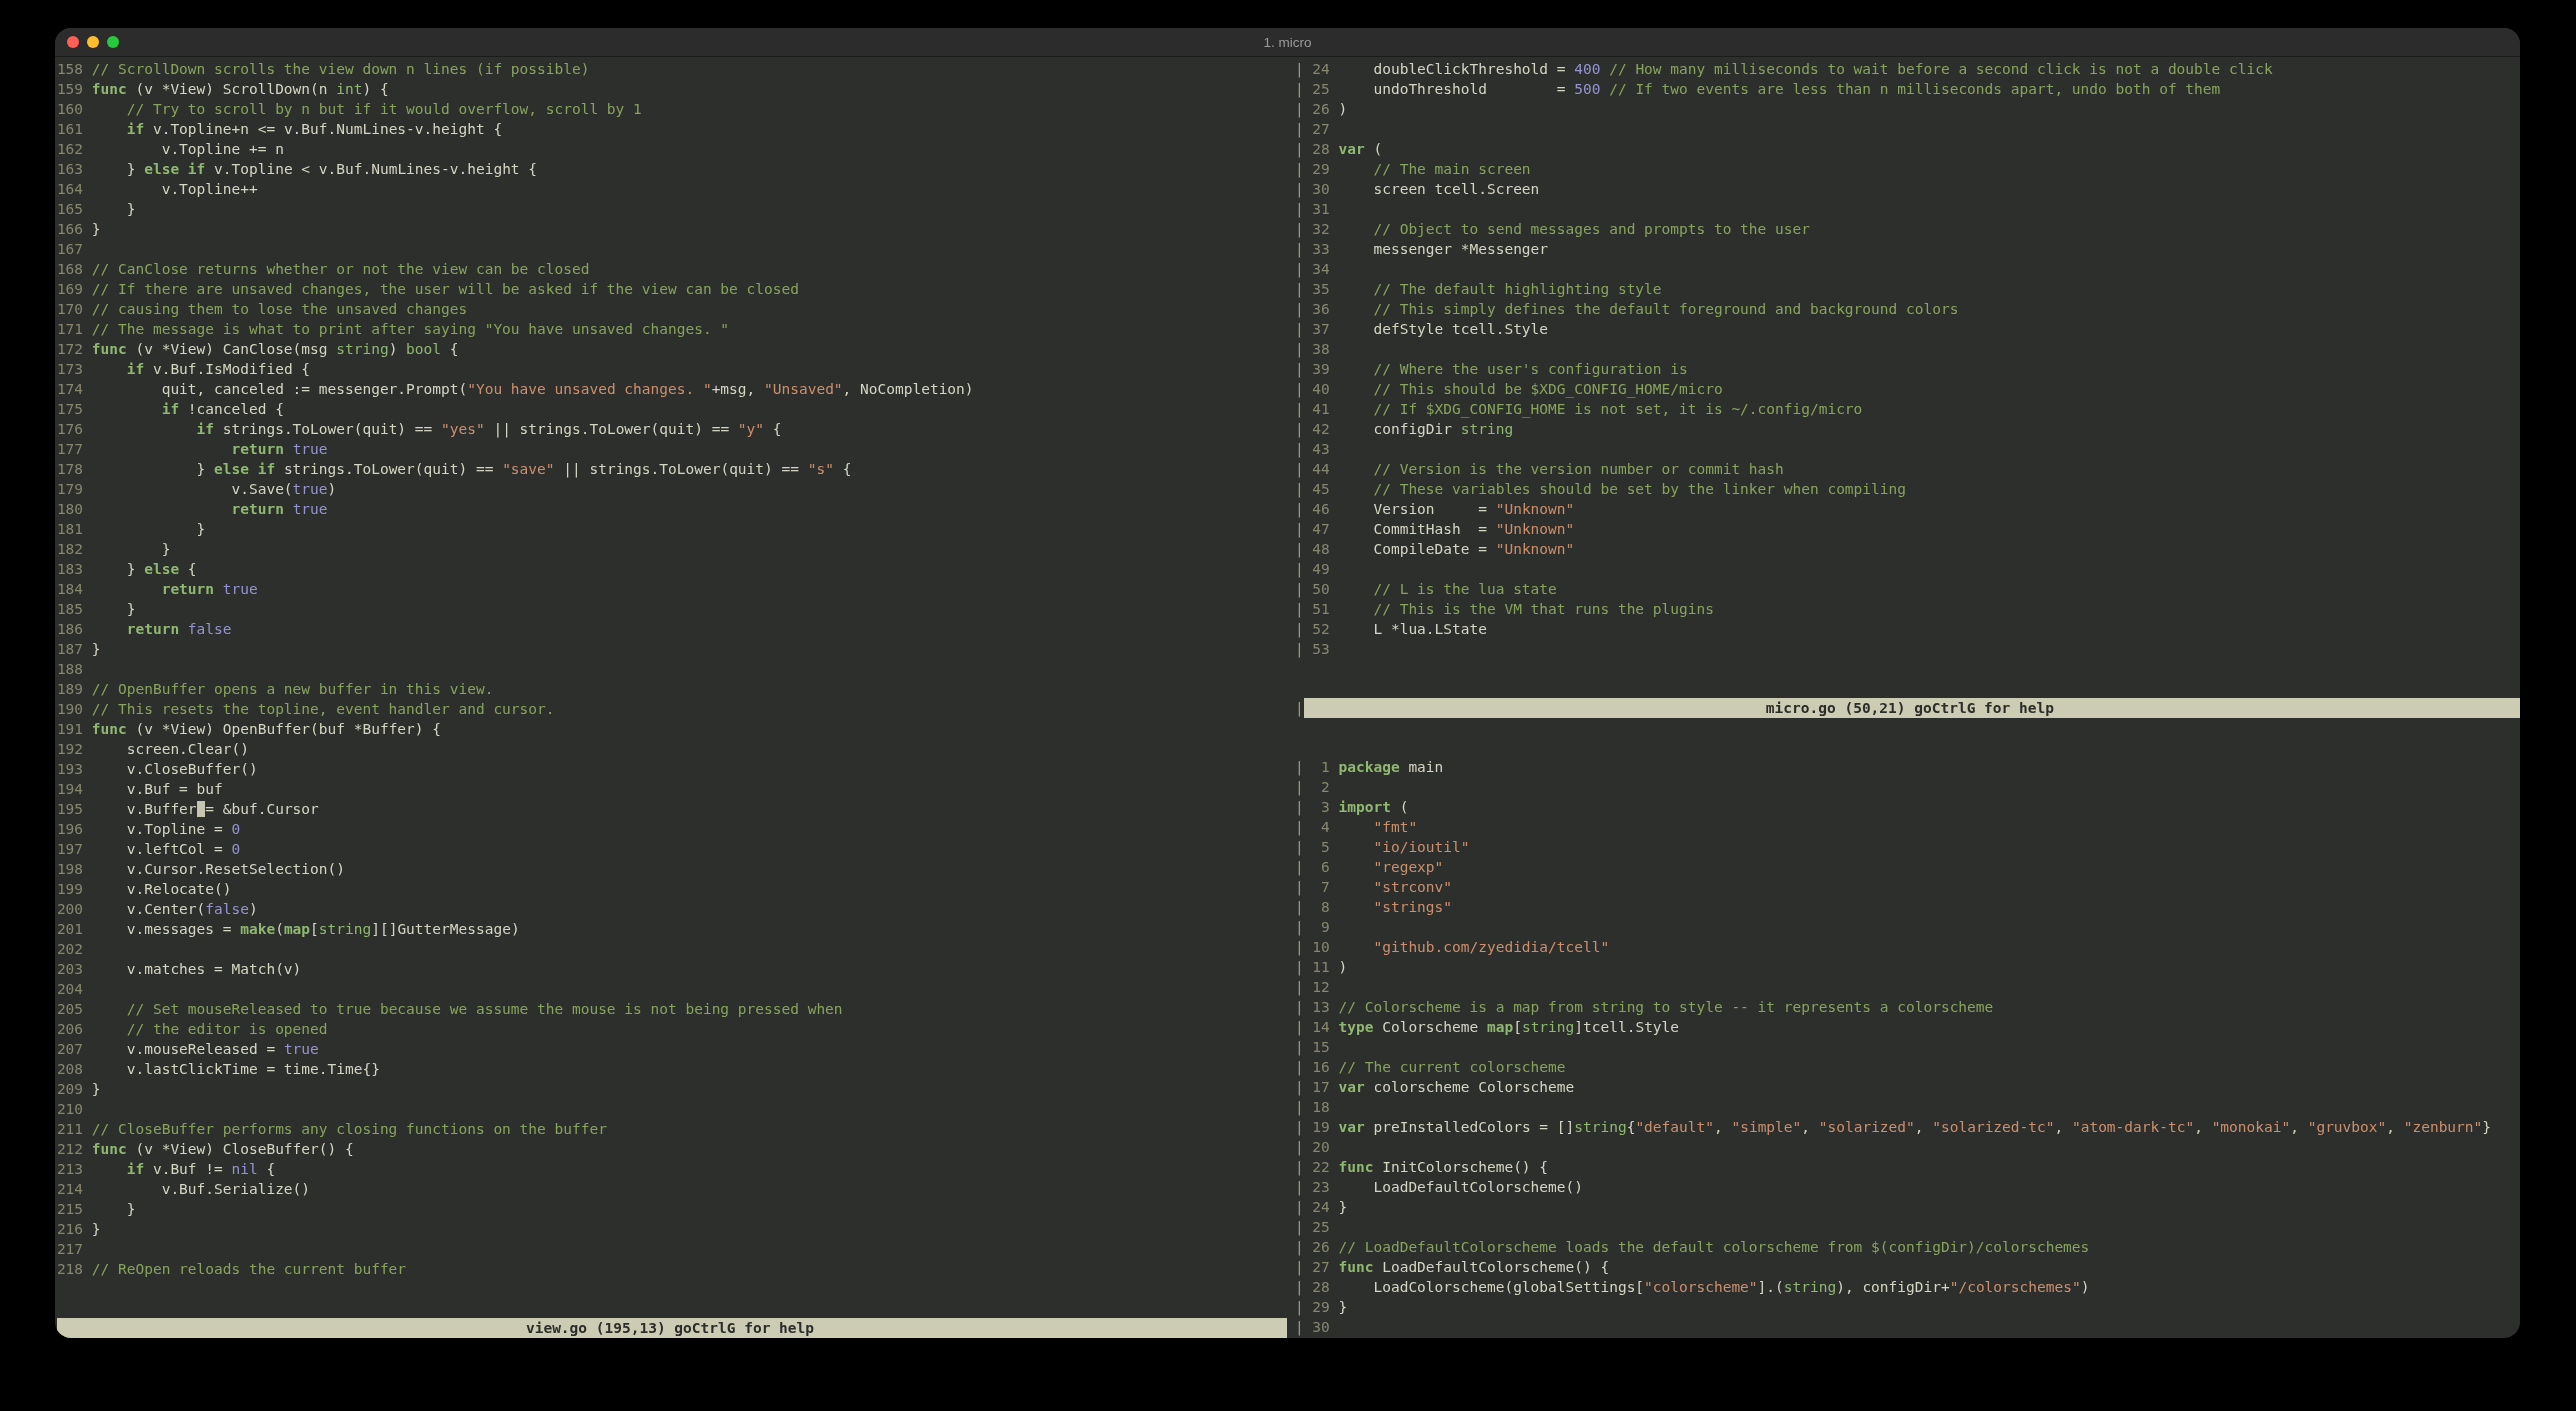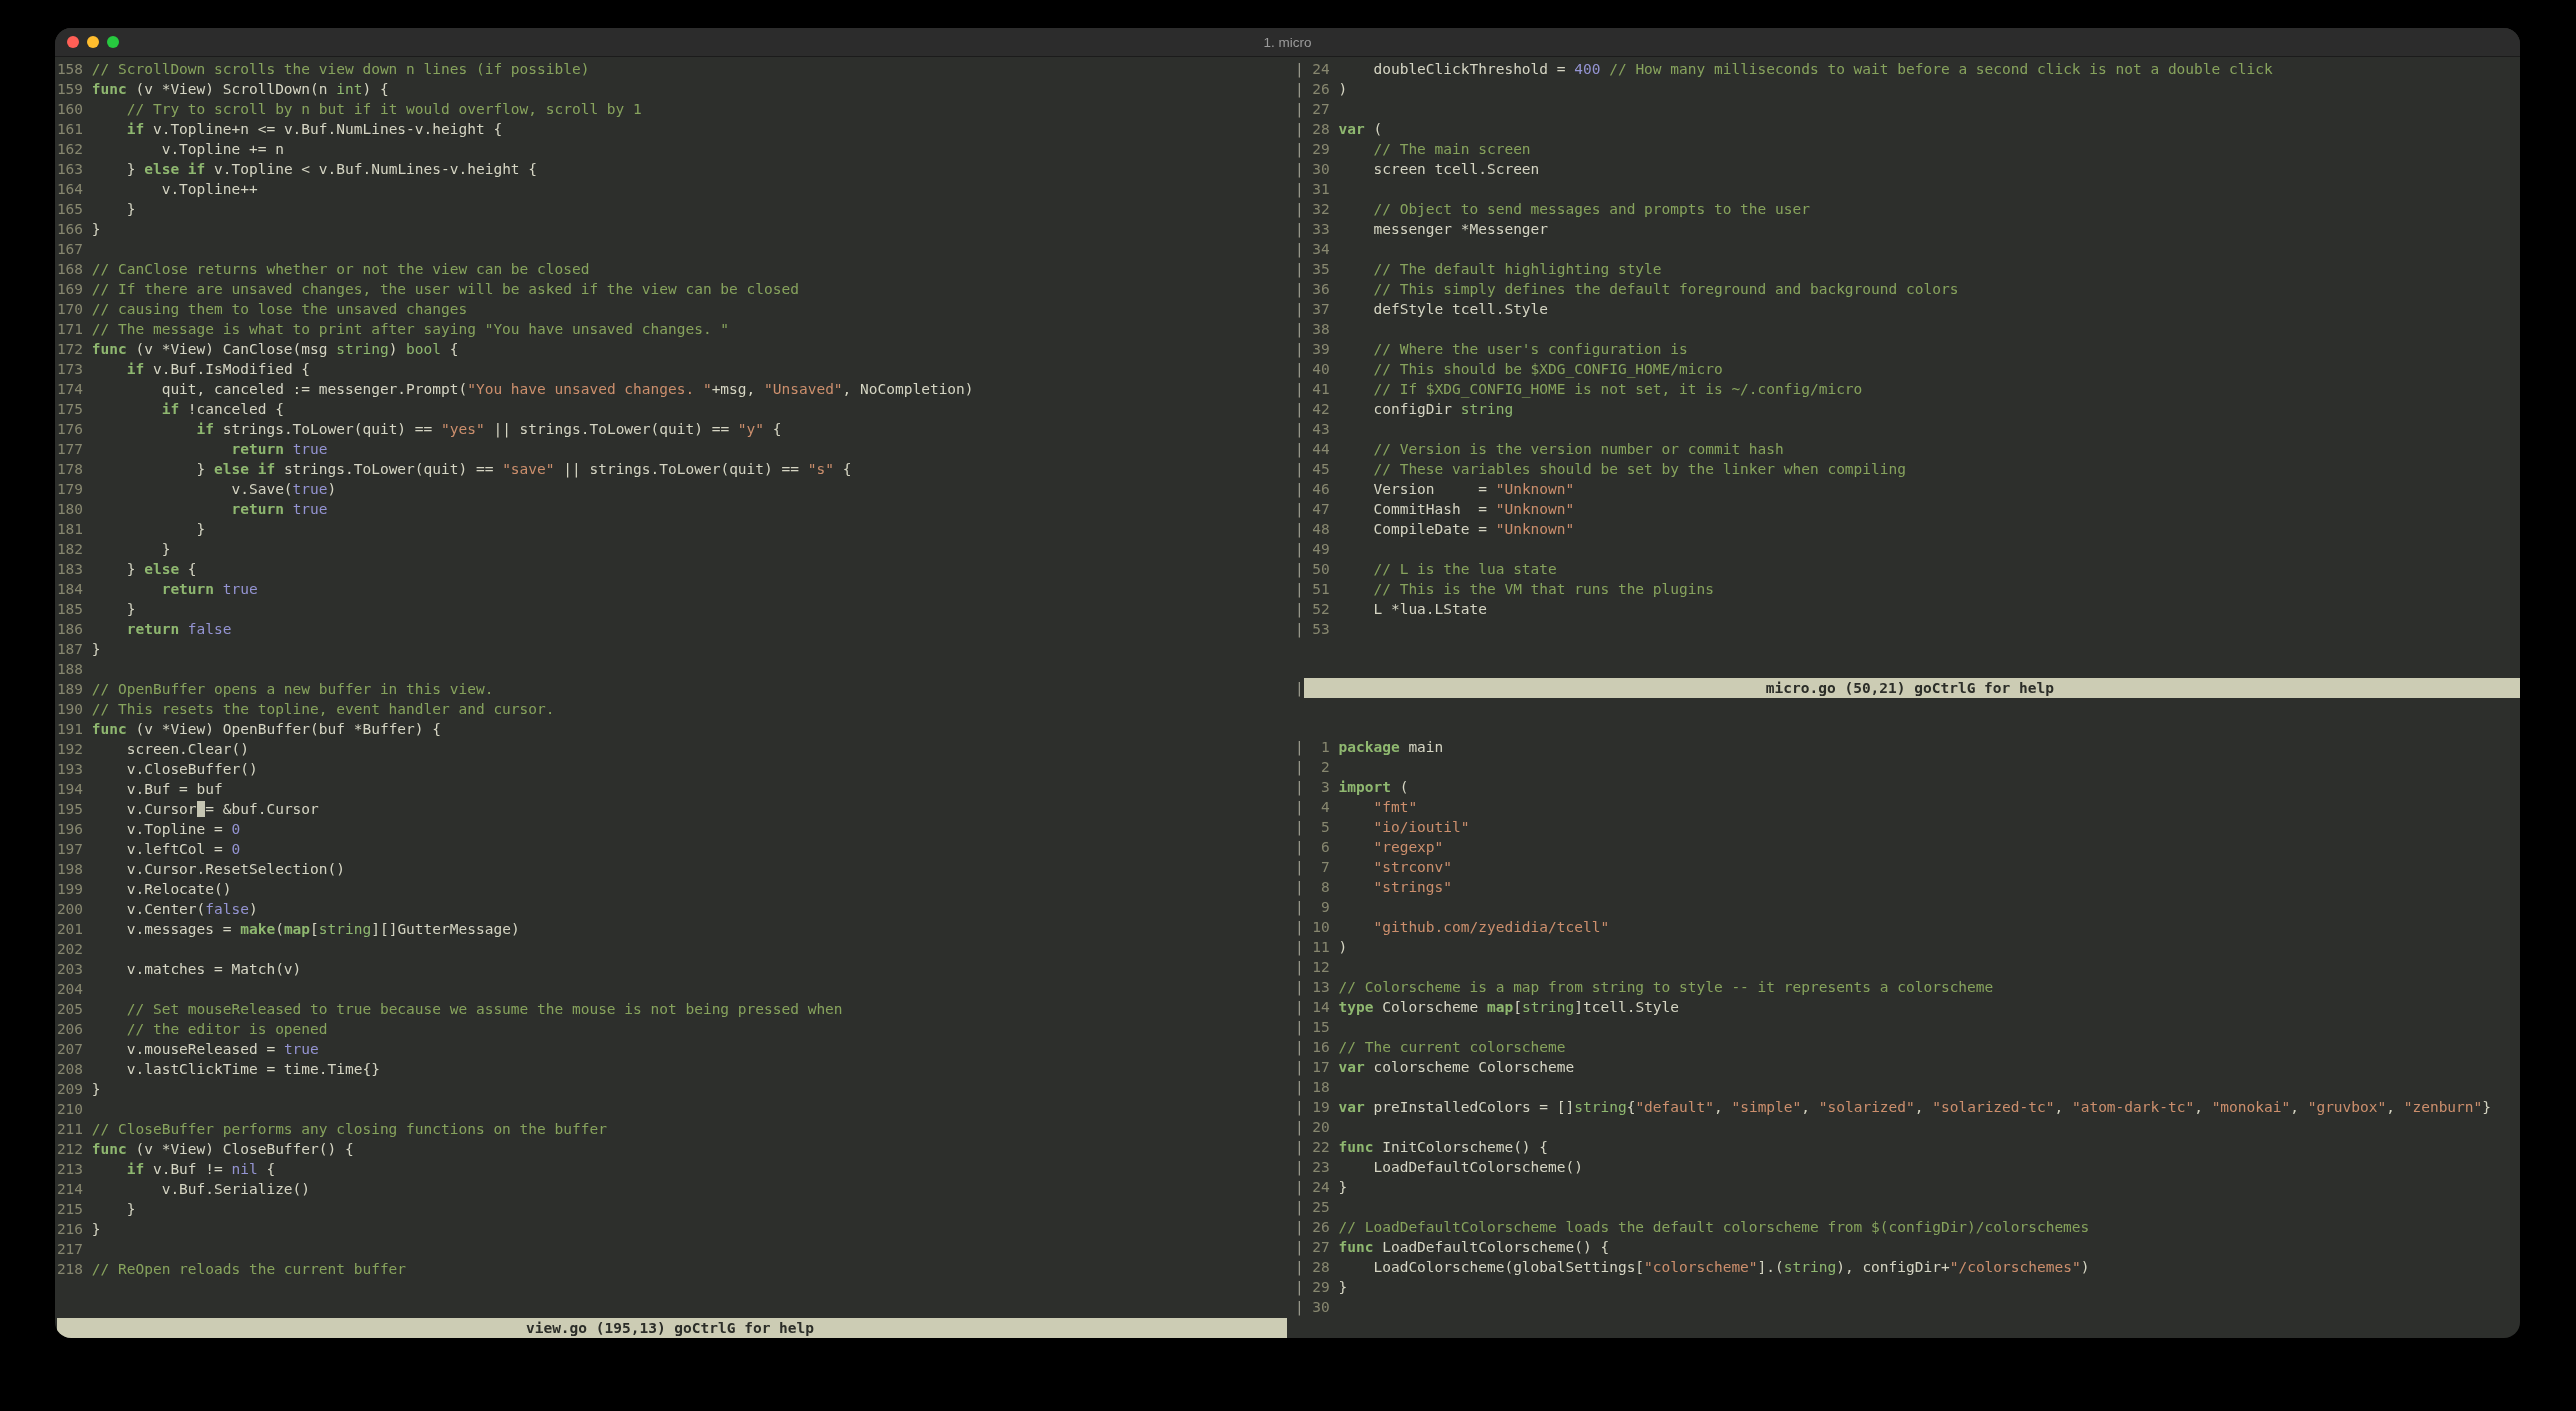--- a/index.html
+++ b/index.html
@@ -117,21 +117,21 @@
             <div class="row"><span class="gutter">185 </span><span class="tok-p">    }</span></div>
             <div class="row"><span class="gutter">186 </span><span class="tok-p">    </span><span class="tok-k">return</span><span class="tok-p"> </span><span class="tok-n">false</span></div>
             <div class="row"><span class="gutter">187 </span><span class="tok-p">}</span></div>
             <div class="row"><span class="gutter">188 </span></div>
             <div class="row"><span class="gutter">189 </span><span class="tok-c">// OpenBuffer opens a new buffer in this view.</span></div>
             <div class="row"><span class="gutter">190 </span><span class="tok-c">// This resets the topline, event handler and cursor.</span></div>
             <div class="row"><span class="gutter">191 </span><span class="tok-k">func</span><span class="tok-p"> (v *View) OpenBuffer(buf *Buffer) {</span></div>
             <div class="row"><span class="gutter">192 </span><span class="tok-p">    screen.Clear()</span></div>
             <div class="row"><span class="gutter">193 </span><span class="tok-p">    v.CloseBuffer()</span></div>
             <div class="row"><span class="gutter">194 </span><span class="tok-p">    v.Buf = buf</span></div>
-            <div class="row"><span class="gutter">195 </span><span class="tok-p">    v.Cursor</span><span class="tok-x"> </span><span class="tok-p">= &amp;buf.Cursor</span></div>
+            <div class="row"><span class="gutter">195 </span><span class="tok-p">    v.Buffer</span><span class="tok-x"> </span><span class="tok-p">= &amp;buf.Cursor</span></div>
             <div class="row"><span class="gutter">196 </span><span class="tok-p">    v.Topline = </span><span class="tok-n">0</span></div>
             <div class="row"><span class="gutter">197 </span><span class="tok-p">    v.leftCol = </span><span class="tok-n">0</span></div>
             <div class="row"><span class="gutter">198 </span><span class="tok-p">    v.Cursor.ResetSelection()</span></div>
             <div class="row"><span class="gutter">199 </span><span class="tok-p">    v.Relocate()</span></div>
             <div class="row"><span class="gutter">200 </span><span class="tok-p">    v.Center(</span><span class="tok-n">false</span><span class="tok-p">)</span></div>
             <div class="row"><span class="gutter">201 </span><span class="tok-p">    v.messages = </span><span class="tok-k">make</span><span class="tok-p">(</span><span class="tok-k">map</span><span class="tok-p">[</span><span class="tok-t">string</span><span class="tok-p">][]GutterMessage)</span></div>
             <div class="row"><span class="gutter">202 </span></div>
             <div class="row"><span class="gutter">203 </span><span class="tok-p">    v.matches = Match(v)</span></div>
             <div class="row"><span class="gutter">204 </span></div>
             <div class="row"><span class="gutter">205 </span><span class="tok-p">    </span><span class="tok-c">// Set mouseReleased to true because we assume the mouse is not being pressed when</span></div>
@@ -151,20 +151,21 @@
           </div>
         <div class="statusbar">
           <span class="sb-left">view.go (195,13) go</span>
           <span class="sb-right">CtrlG for help</span>
         </div>
       </div>
 
       <div class="half right">
         <div class="pane">
             <div class="row"><span class="divider">|</span><span class="gutter"> 24 </span><span class="tok-p">    doubleClickThreshold = </span><span class="tok-n">400</span><span class="tok-p"> </span><span class="tok-c">// How many milliseconds to wait before a second click is not a double click</span></div>
+            <div class="row"><span class="divider">|</span><span class="gutter"> 25 </span><span class="tok-p">    undoThreshold        = </span><span class="tok-n">500</span><span class="tok-p"> </span><span class="tok-c">// If two events are less than n milliseconds apart, undo both of them</span></div>
             <div class="row"><span class="divider">|</span><span class="gutter"> 26 </span><span class="tok-p">)</span></div>
             <div class="row"><span class="divider">|</span><span class="gutter"> 27 </span></div>
             <div class="row"><span class="divider">|</span><span class="gutter"> 28 </span><span class="tok-k">var</span><span class="tok-p"> (</span></div>
             <div class="row"><span class="divider">|</span><span class="gutter"> 29 </span><span class="tok-p">    </span><span class="tok-c">// The main screen</span></div>
             <div class="row"><span class="divider">|</span><span class="gutter"> 30 </span><span class="tok-p">    screen tcell.Screen</span></div>
             <div class="row"><span class="divider">|</span><span class="gutter"> 31 </span></div>
             <div class="row"><span class="divider">|</span><span class="gutter"> 32 </span><span class="tok-p">    </span><span class="tok-c">// Object to send messages and prompts to the user</span></div>
             <div class="row"><span class="divider">|</span><span class="gutter"> 33 </span><span class="tok-p">    messenger *Messenger</span></div>
             <div class="row"><span class="divider">|</span><span class="gutter"> 34 </span></div>
             <div class="row"><span class="divider">|</span><span class="gutter"> 35 </span><span class="tok-p">    </span><span class="tok-c">// The default highlighting style</span></div>

